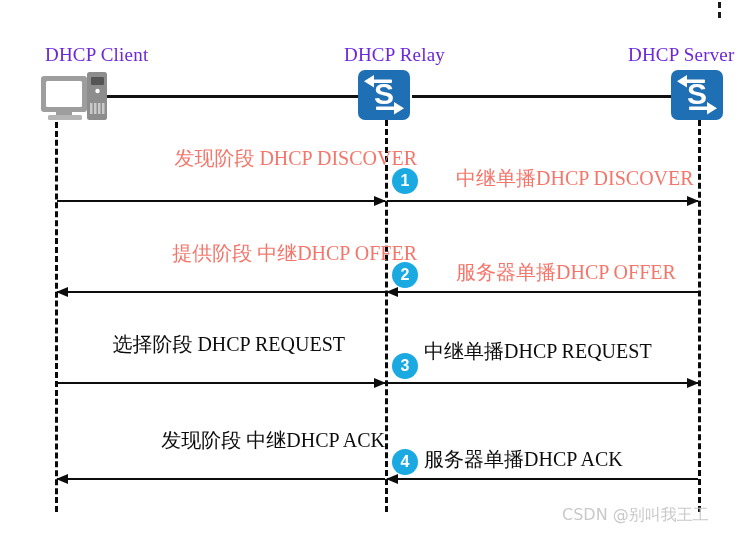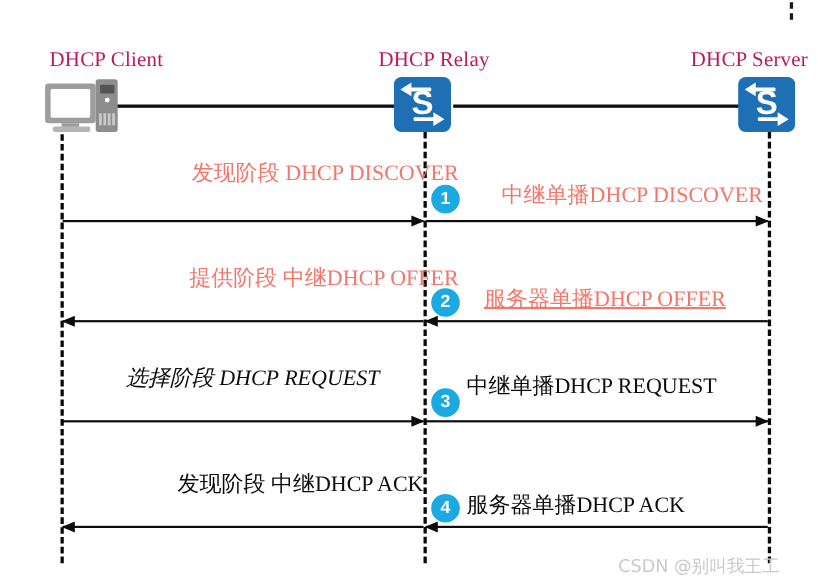--- a/index.html
+++ b/index.html
@@ -16,21 +16,21 @@
     height: 534px;
     background: #ffffff;
     overflow: hidden;
   }
 
   
   .node-label {
     position: absolute;
     font-family: "Liberation Serif", "DejaVu Serif", serif;
     font-size: 19px;
-    color: #be185d;
+    color: #6d28d9;
     white-space: nowrap;
     letter-spacing: 0.2px;
   }
 
   
   .lifeline {
     position: absolute;
     width: 0;
     border-left: 3px dashed #0a0a0a;
   }
@@ -217,27 +217,27 @@
     <div class="head-right"></div>
   </div>
 
   <div class="msg-text red right-align" style="left:55px; top:243px; width:330px;">提供阶段  中继DHCP OFFER</div>
   <div class="msg-arrow" style="left:57px; top:287px; width:328px;">
     <div class="shaft"></div>
     <div class="head-left"></div>
   </div>
 
   <div class="step-badge" style="left:392px; top:262px;">2</div>
-  <div class="msg-text red" style="left:408px; top:262px;text-decoration:underline;">服务器单播DHCP OFFER</div>
+  <div class="msg-text red" style="left:424px; top:262px;">服务器单播DHCP OFFER</div>
   <div class="msg-arrow" style="left:387px; top:287px; width:311px;">
     <div class="shaft"></div>
     <div class="head-left"></div>
   </div>
 
-  <div class="msg-text black right-align" style="left:55px; top:334px; width:290px;font-style:italic;">选择阶段 DHCP REQUEST</div>
+  <div class="msg-text black right-align" style="left:55px; top:334px; width:290px;">选择阶段 DHCP REQUEST</div>
   <div class="msg-arrow" style="left:57px; top:378px; width:328px;">
     <div class="shaft"></div>
     <div class="head-right"></div>
   </div>
 
   <div class="step-badge" style="left:392px; top:353px;">3</div>
   <div class="msg-text black" style="left:424px; top:341px;">中继单播DHCP REQUEST</div>
   <div class="msg-arrow" style="left:387px; top:378px; width:311px;">
     <div class="shaft"></div>
     <div class="head-right"></div>

